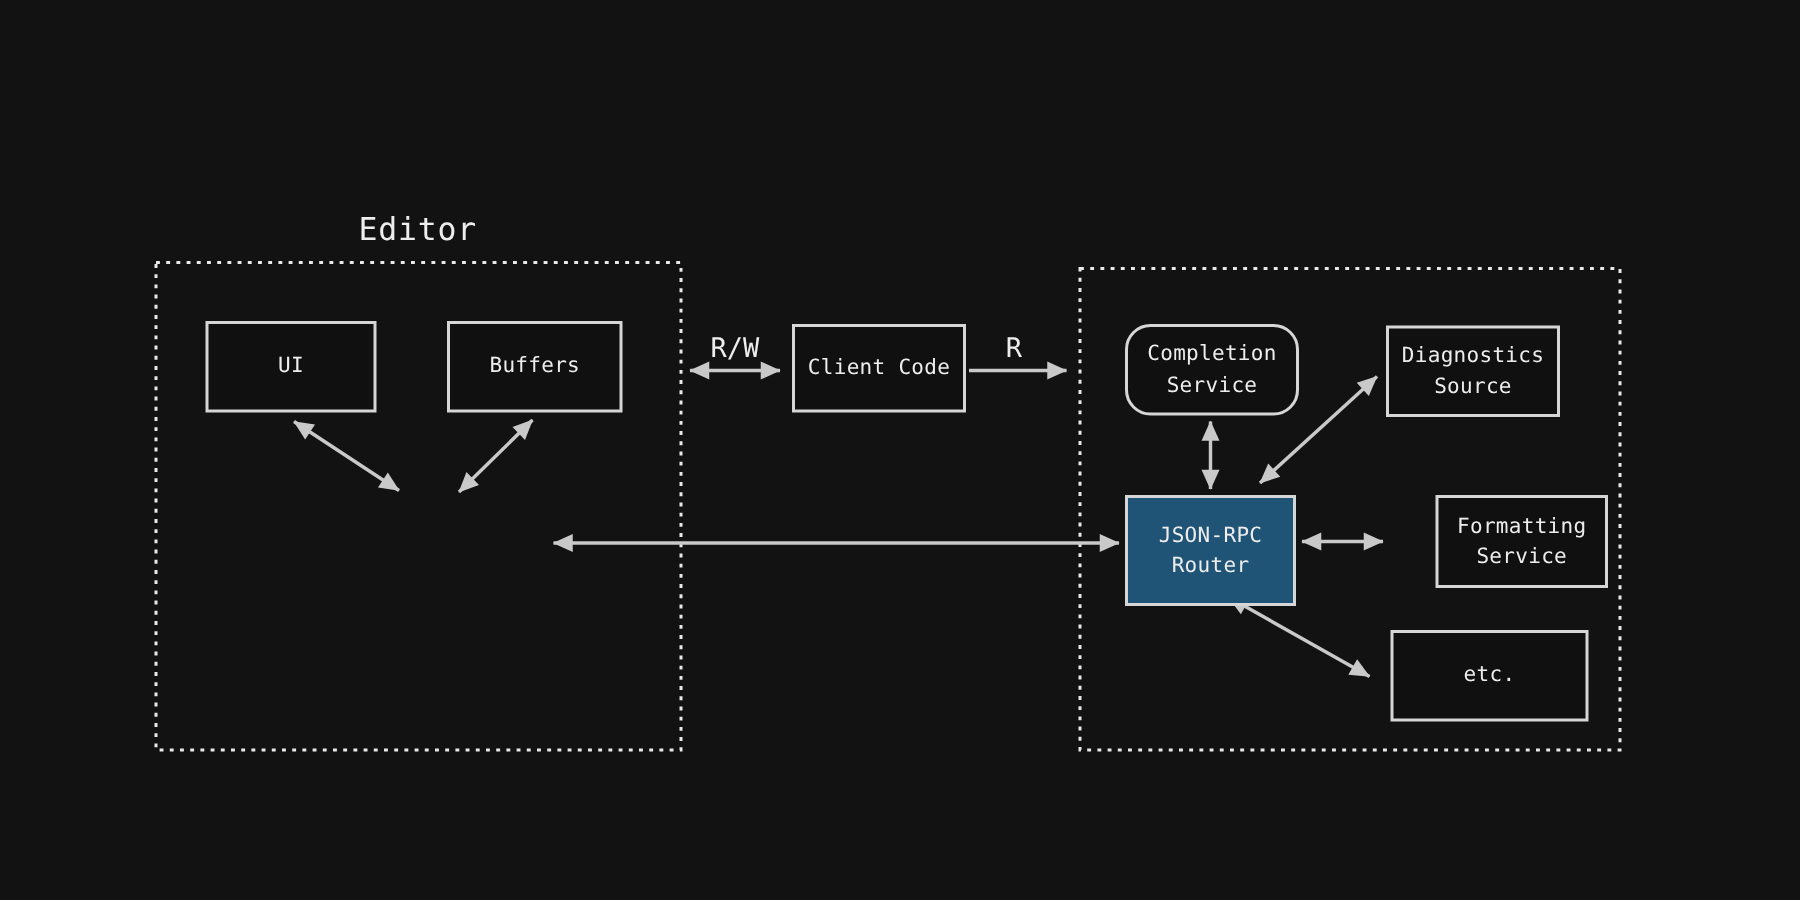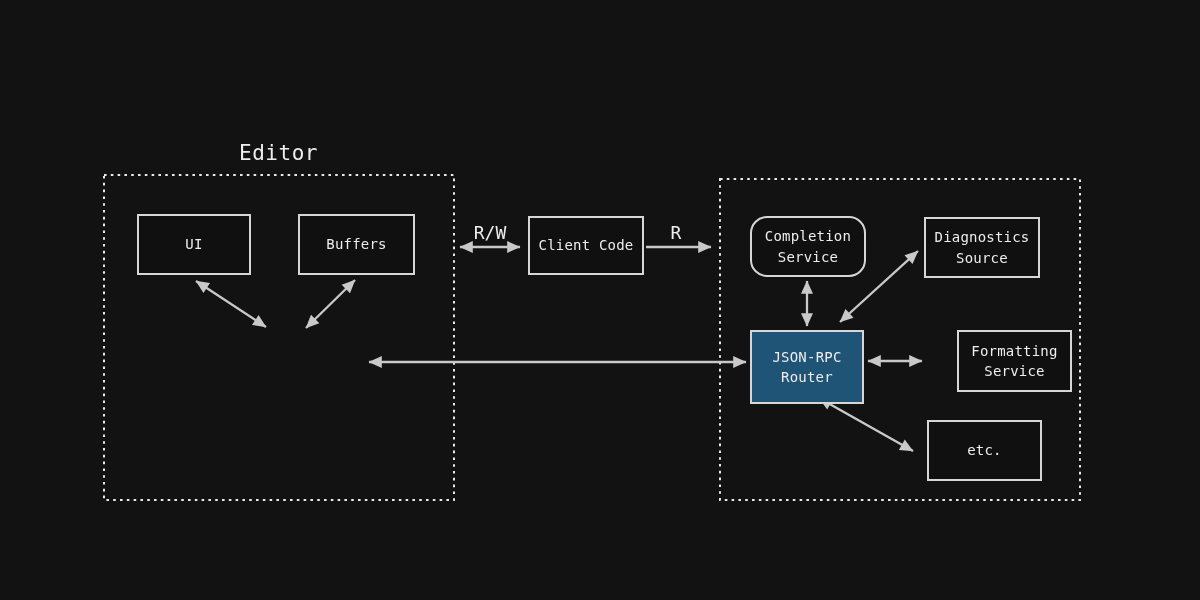--- a/index.html
+++ b/index.html
@@ -39,21 +39,21 @@
   .t-editor{left:103px;top:141px;width:351px;}
   .t-server{left:719px;top:143px;width:361px;}
   .n-ui{left:137px;top:214px;width:114px;height:61px;}
   .n-buffers{left:298px;top:214px;width:117px;height:61px;}
   .n-lc{left:191px;top:333px;width:174px;height:60px;}
   .n-source{left:528px;top:216px;width:116px;height:59px;}
   .n-completion{left:750px;top:216px;width:116px;height:61px;border-radius:17px;}
   .n-diagnostics{left:924px;top:217px;width:116px;height:61px;}
   .n-router{left:750px;top:330px;width:114px;height:74px;}
   .n-formatting{left:926px;top:330px;width:115px;height:62px;margin-left:31px;}
-  .n-etc{left:927px;top:420px;width:115px;height:61px;}
+  .n-etc{left:927px;top:420px;width:132px;height:61px;}
   .l-rw{left:460px;top:222px;width:60px;}
   .l-r{left:646px;top:222px;width:60px;}
   .l-lsp{left:518px;top:330px;width:120px;}
 </style>
 </head>
 <body>
 
 <div class="stage">
 
   <svg class="layer" width="1200" height="600" viewBox="0 0 1200 600">

